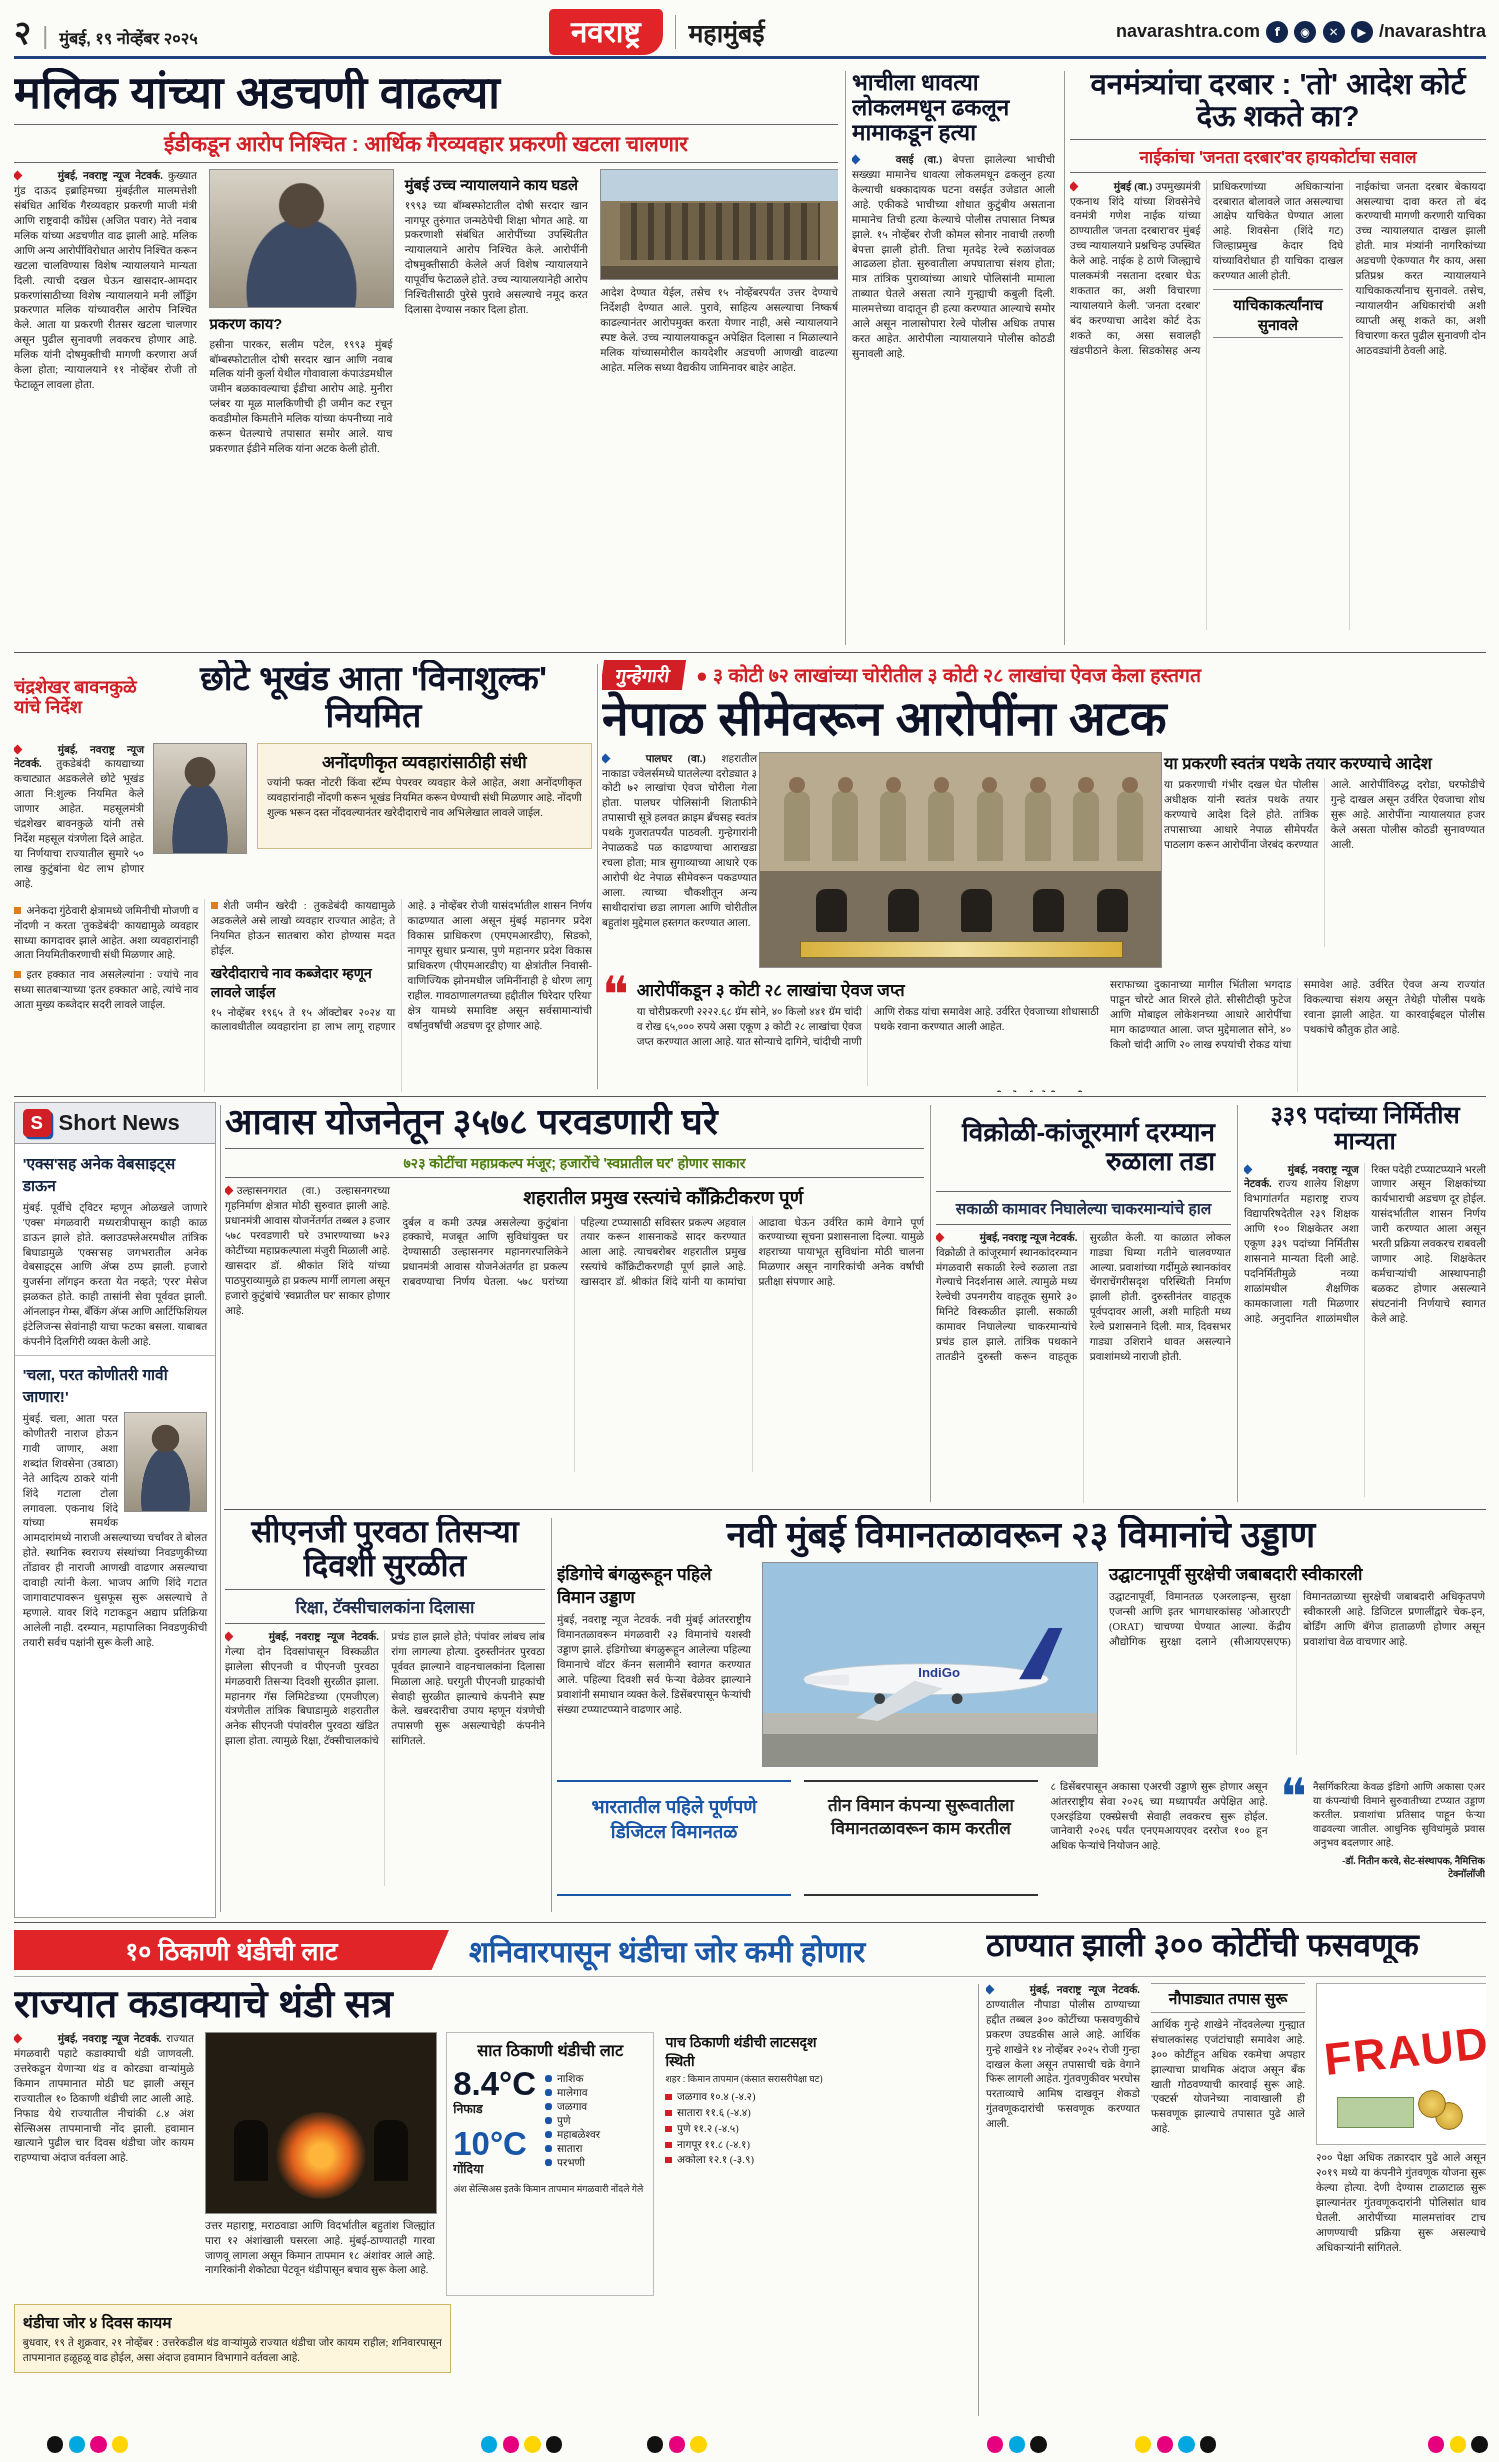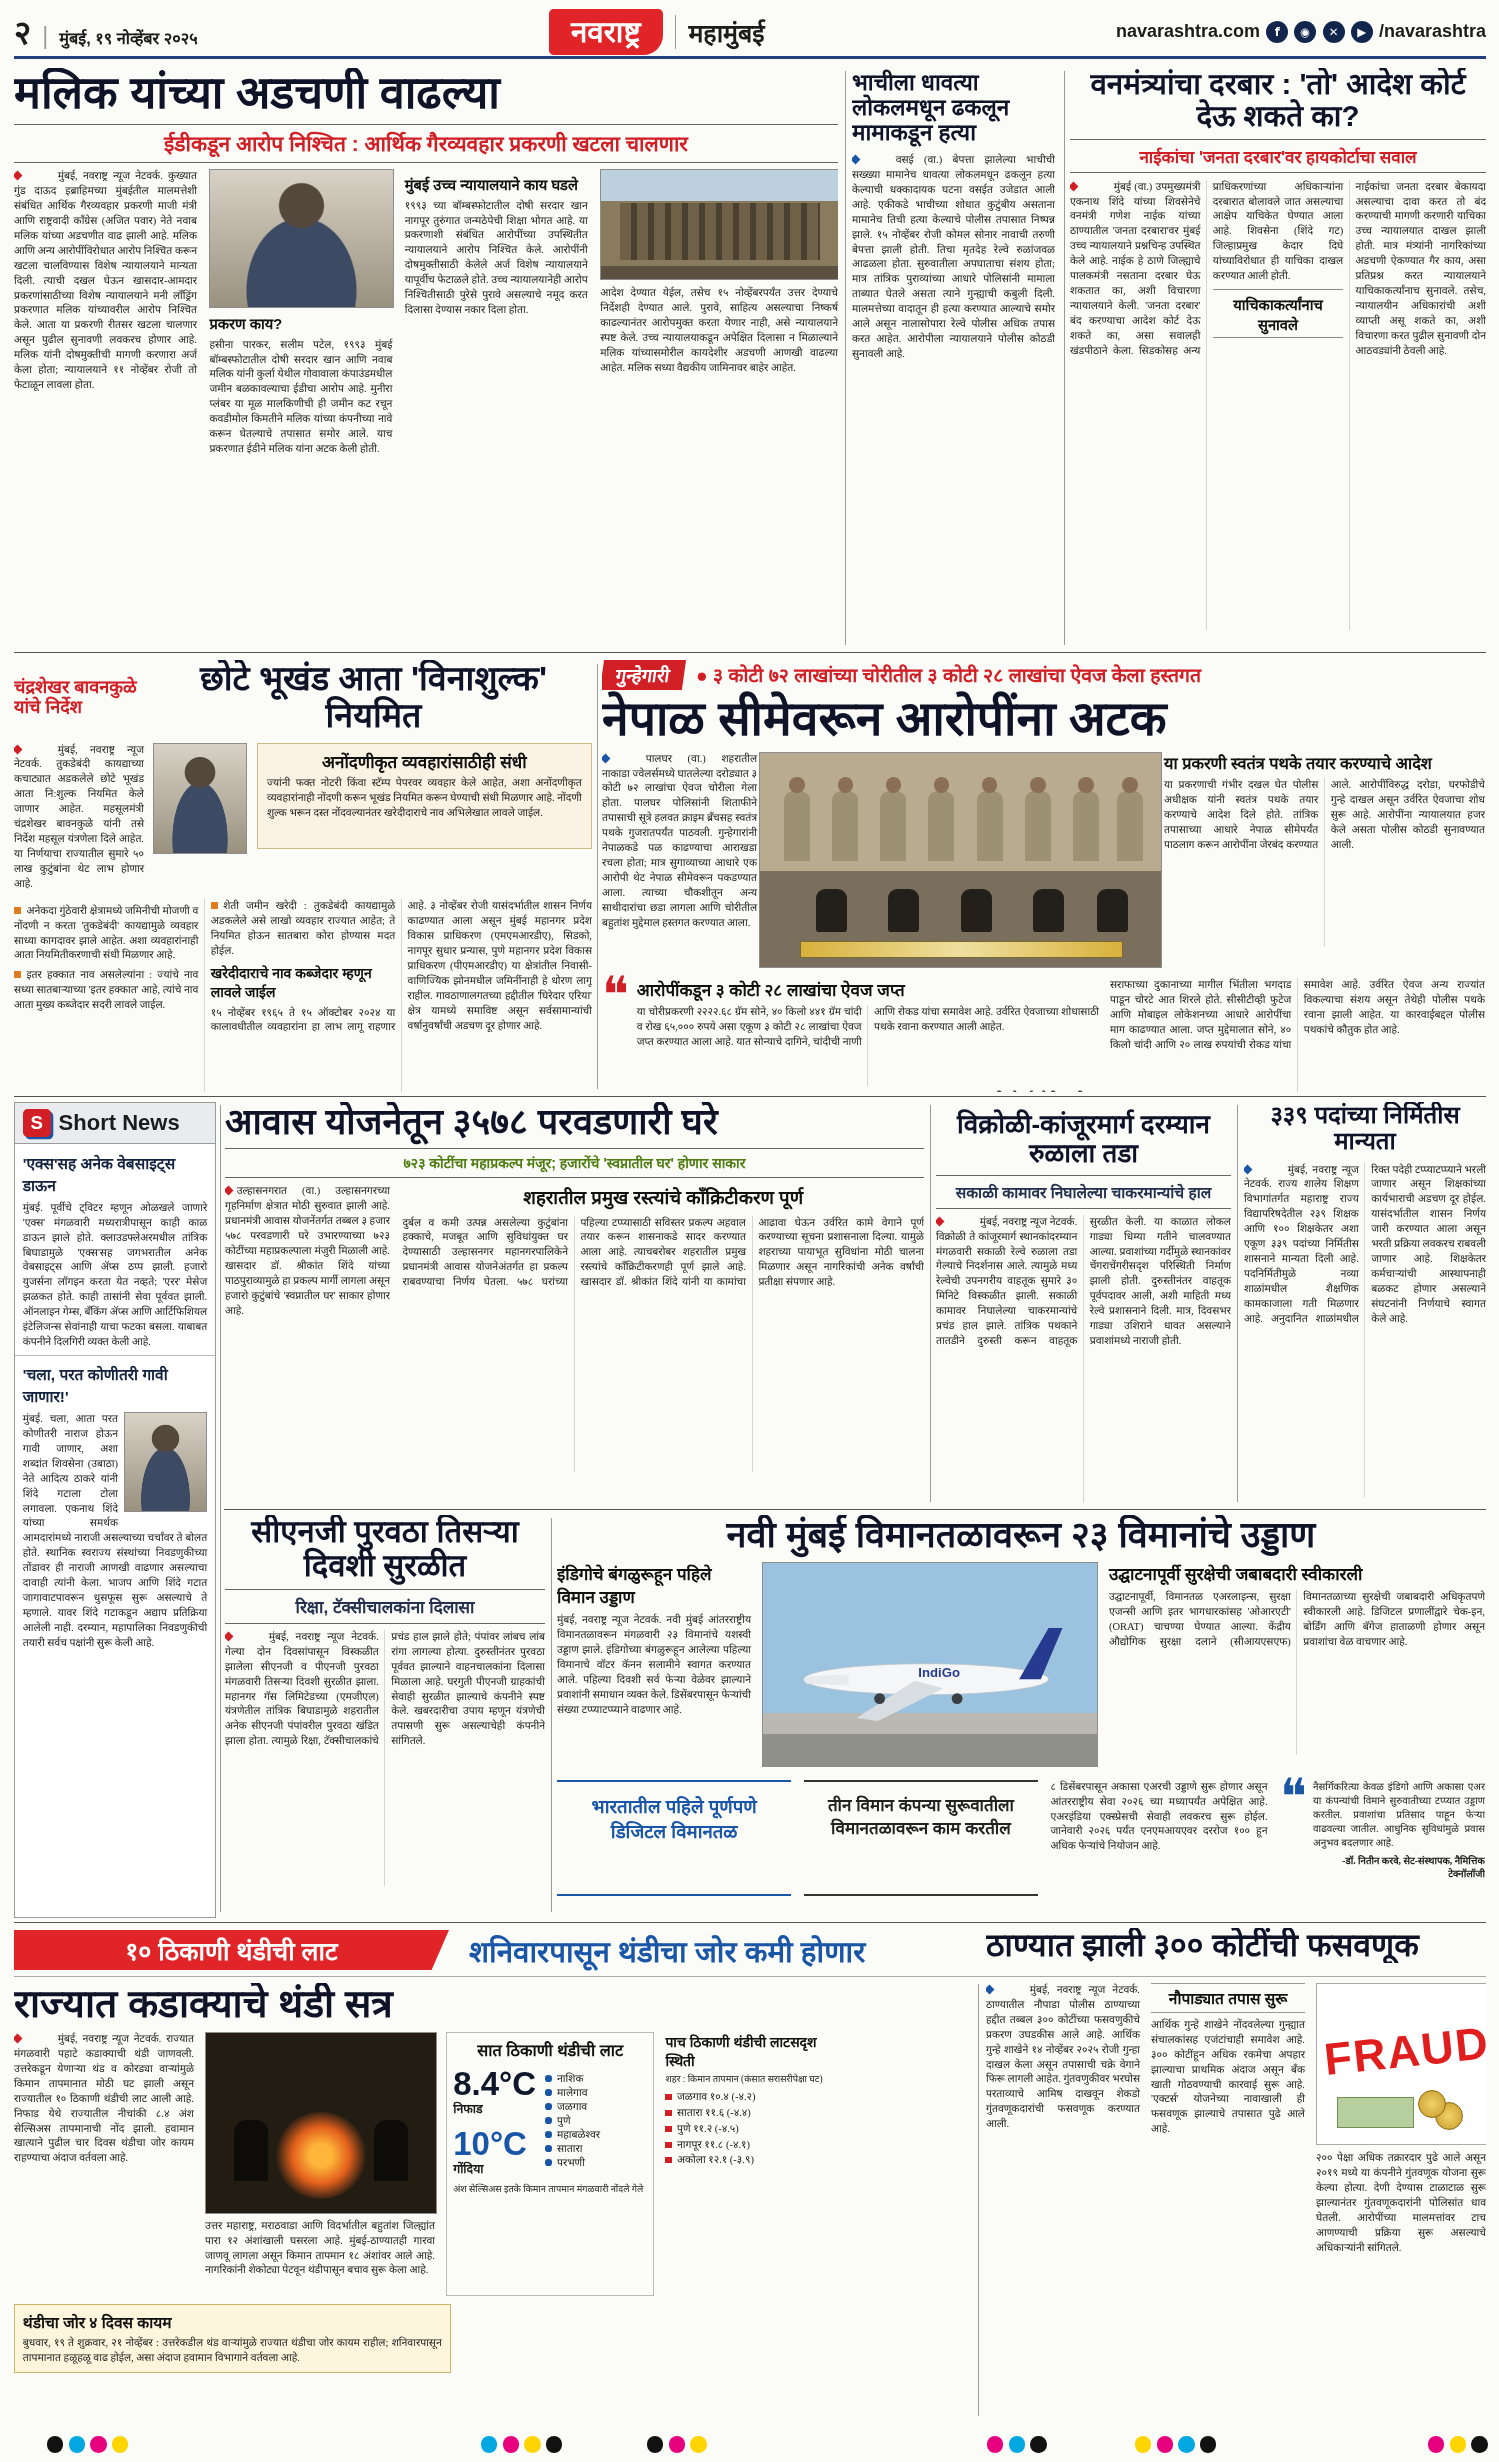--- a/index.html
+++ b/index.html
@@ -3,21 +3,21 @@
 <meta charset="utf-8">
 <style>
   html,body{margin:0;padding:0;background:#8a8a8a;}
   .page{position:relative;width:1500px;height:2462px;background:#fbfbf8;font-family:"Liberation Serif",serif;color:#1c1c1c;overflow:hidden;margin:0 auto;}
   .art{position:absolute;overflow:hidden;}
   .hl{font-family:"Liberation Sans",sans-serif;font-weight:bold;color:#0f1328;line-height:1.1;}
   .red{color:#d21f26;}
   .blue{color:#1956a8;}
   .rule-sub{border-top:0.8px solid #666;border-bottom:0.8px solid #666;font-family:"Liberation Sans",sans-serif;font-weight:bold;text-align:center;padding:4.7px 3.1px;margin:6.2px 0;}
   .body-txt{font-size:10.5px;line-height:1.42;text-align:justify;color:#222;}
-  .byline{font-weight:normal;padding-left:32px;}
+  .byline{font-weight:bold;padding-left:32px;}
   .mark{display:inline-block;width:7px;height:7px;background:#d21f26;margin-right:4.7px;transform:rotate(45deg);}
   .mark.b{background:#1956a8;}
   .colhead{font-family:"Liberation Sans",sans-serif;font-weight:bold;font-size:14.7px;margin:4.7px 0;color:#111;}
   .cols2{column-count:2;column-gap:12.4px;column-rule:0.8px solid #d5d5d5;}
   .cols3{column-count:3;column-gap:12.4px;column-rule:0.8px solid #d5d5d5;}
   .vr{position:absolute;width:0.8px;background:#9a9a9a;}
   .hr{position:absolute;height:0.8px;background:#555;}
   .hr.light{background:#aaa;}
   
   .masthead{position:absolute;left:14px;top:7.8px;width:1472px;height:48px;display:flex;align-items:center;justify-content:space-between;border-bottom:3.1px solid #23417e;font-family:"Liberation Sans",sans-serif;}
@@ -261,21 +261,21 @@
       <div style="flex:1;">
         <h3 class="colhead" style="font-size:18.6px;text-align:center;margin:0 0 6.2px;">शहरातील प्रमुख रस्त्यांचे काँक्रिटीकरण पूर्ण</h3>
         <div class="cols3" style="height:256px;">
           <p class="body-txt" style="margin:0;">दुर्बल व कमी उत्पन्न असलेल्या कुटुंबांना हक्काचे, मजबूत आणि सुविधांयुक्त घर देण्यासाठी उल्हासनगर महानगरपालिकेने प्रधानमंत्री आवास योजनेअंतर्गत हा प्रकल्प राबवण्याचा निर्णय घेतला. ५७८ घरांच्या पहिल्या टप्प्यासाठी सविस्तर प्रकल्प अहवाल तयार करून शासनाकडे सादर करण्यात आला आहे. त्याचबरोबर शहरातील प्रमुख रस्त्यांचे काँक्रिटीकरणही पूर्ण झाले आहे. खासदार डॉ. श्रीकांत शिंदे यांनी या कामांचा आढावा घेऊन उर्वरित कामे वेगाने पूर्ण करण्याच्या सूचना प्रशासनाला दिल्या. यामुळे शहराच्या पायाभूत सुविधांना मोठी चालना मिळणार असून नागरिकांची अनेक वर्षांची प्रतीक्षा संपणार आहे.</p>
         </div>
       </div>
     </div>
   </section>
 
   <section class="art" style="left:936px;top:1102px;width:295px;height:401px;">
-    <h2 class="hl" style="font-size:26px;text-align:center;margin:8px;">विक्रोळी-कांजूरमार्ग दरम्यान रुळाला तडा</h2>
+    <h2 class="hl" style="font-size:26px;text-align:right;margin:16px;">विक्रोळी-कांजूरमार्ग दरम्यान रुळाला तडा</h2>
     <div class="rule-sub" style="font-size:15.5px;color:#23314f;">सकाळी कामावर निघालेल्या चाकरमान्यांचे हाल</div>
     <div class="cols2" style="height:295px;">
       <p class="body-txt" style="margin:0;"><span class="mark"></span><span class="byline">मुंबई, नवराष्ट्र न्यूज नेटवर्क.</span> <span>विक्रोळी ते कांजूरमार्ग स्थानकांदरम्यान मंगळवारी सकाळी रेल्वे रुळाला तडा गेल्याचे निदर्शनास आले. त्यामुळे मध्य रेल्वेची उपनगरीय वाहतूक सुमारे ३० मिनिटे विस्कळीत झाली. सकाळी कामावर निघालेल्या चाकरमान्यांचे प्रचंड हाल झाले. तांत्रिक पथकाने तातडीने दुरुस्ती करून वाहतूक सुरळीत केली. या काळात लोकल गाड्या धिम्या गतीने चालवण्यात आल्या. प्रवाशांच्या गर्दीमुळे स्थानकांवर चेंगराचेंगरीसदृश परिस्थिती निर्माण झाली होती. दुरुस्तीनंतर वाहतूक पूर्वपदावर आली, अशी माहिती मध्य रेल्वे प्रशासनाने दिली. मात्र, दिवसभर गाड्या उशिराने धावत असल्याने प्रवाशांमध्ये नाराजी होती.</span></p>
     </div>
   </section>
 
   <section class="art" style="left:1244px;top:1102px;width:242px;height:401px;">
     <h2 class="hl" style="font-size:24px;text-align:center;margin:0 0 7.8px;">३३९ पदांच्या निर्मितीस मान्यता</h2>
     <div class="cols2" style="height:334px;">
       <p class="body-txt" style="margin:0;"><span class="mark b"></span><span class="byline">मुंबई, नवराष्ट्र न्यूज नेटवर्क.</span> <span>राज्य शालेय शिक्षण विभागांतर्गत महाराष्ट्र राज्य विद्यापरिषदेतील २३९ शिक्षक आणि १०० शिक्षकेतर अशा एकूण ३३९ पदांच्या निर्मितीस शासनाने मान्यता दिली आहे. पदनिर्मितीमुळे नव्या शाळांमधील शैक्षणिक कामकाजाला गती मिळणार आहे. अनुदानित शाळांमधील रिक्त पदेही टप्प्याटप्प्याने भरली जाणार असून शिक्षकांच्या कार्यभाराची अडचण दूर होईल. यासंदर्भातील शासन निर्णय जारी करण्यात आला असून भरती प्रक्रिया लवकरच राबवली जाणार आहे. शिक्षकेतर कर्मचाऱ्यांची आस्थापनाही बळकट होणार असल्याने संघटनांनी निर्णयाचे स्वागत केले आहे.</span></p>

